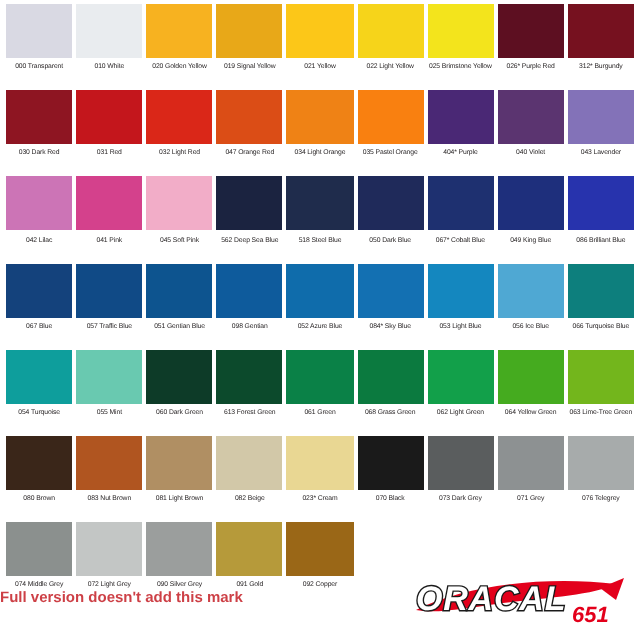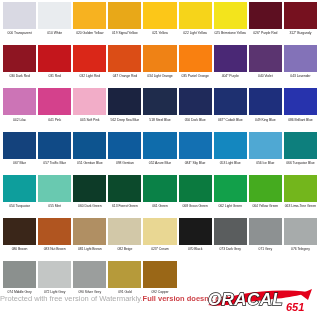--- a/index.html
+++ b/index.html
@@ -353,21 +353,20 @@
         <div class="label"></div>
       </div>
     <div class="cell">
         <div class="swatch" style="background: rgb(255, 255, 255);"></div>
         <div class="label"></div>
       </div>
   </div>
 </div>
 
 <div id="watermark">
-  <span class="wm-text">Protected with free version of Watermarkly. </span>
     <span class="wm-text wm-red">Full version doesn't add this mark</span>
 </div>
 
 <div id="logo">
   <svg width="118" height="32" viewBox="0 0 118 32" xmlns="http://www.w3.org/2000/svg">
     <path d="M8 19 C34 6, 74 2, 108 6 C96 12, 70 13, 48 16 C34 18, 18 21, 8 19 Z" fill="#e3001b"></path>
     <path d="M100 8 L112 3 L108 14 Z" fill="#e3001b"></path>
     <text x="8" y="19" font-family="'Liberation Sans', sans-serif" font-size="17" font-weight="bold" font-style="italic" fill="#ffffff" stroke="#1a1a1a" stroke-width="1.4" paint-order="stroke" letter-spacing="0.4">ORACAL</text>
     <text x="86" y="25" font-family="'Liberation Sans', sans-serif" font-size="11" font-weight="bold" font-style="italic" fill="#e3001b">651</text>
   </svg>

